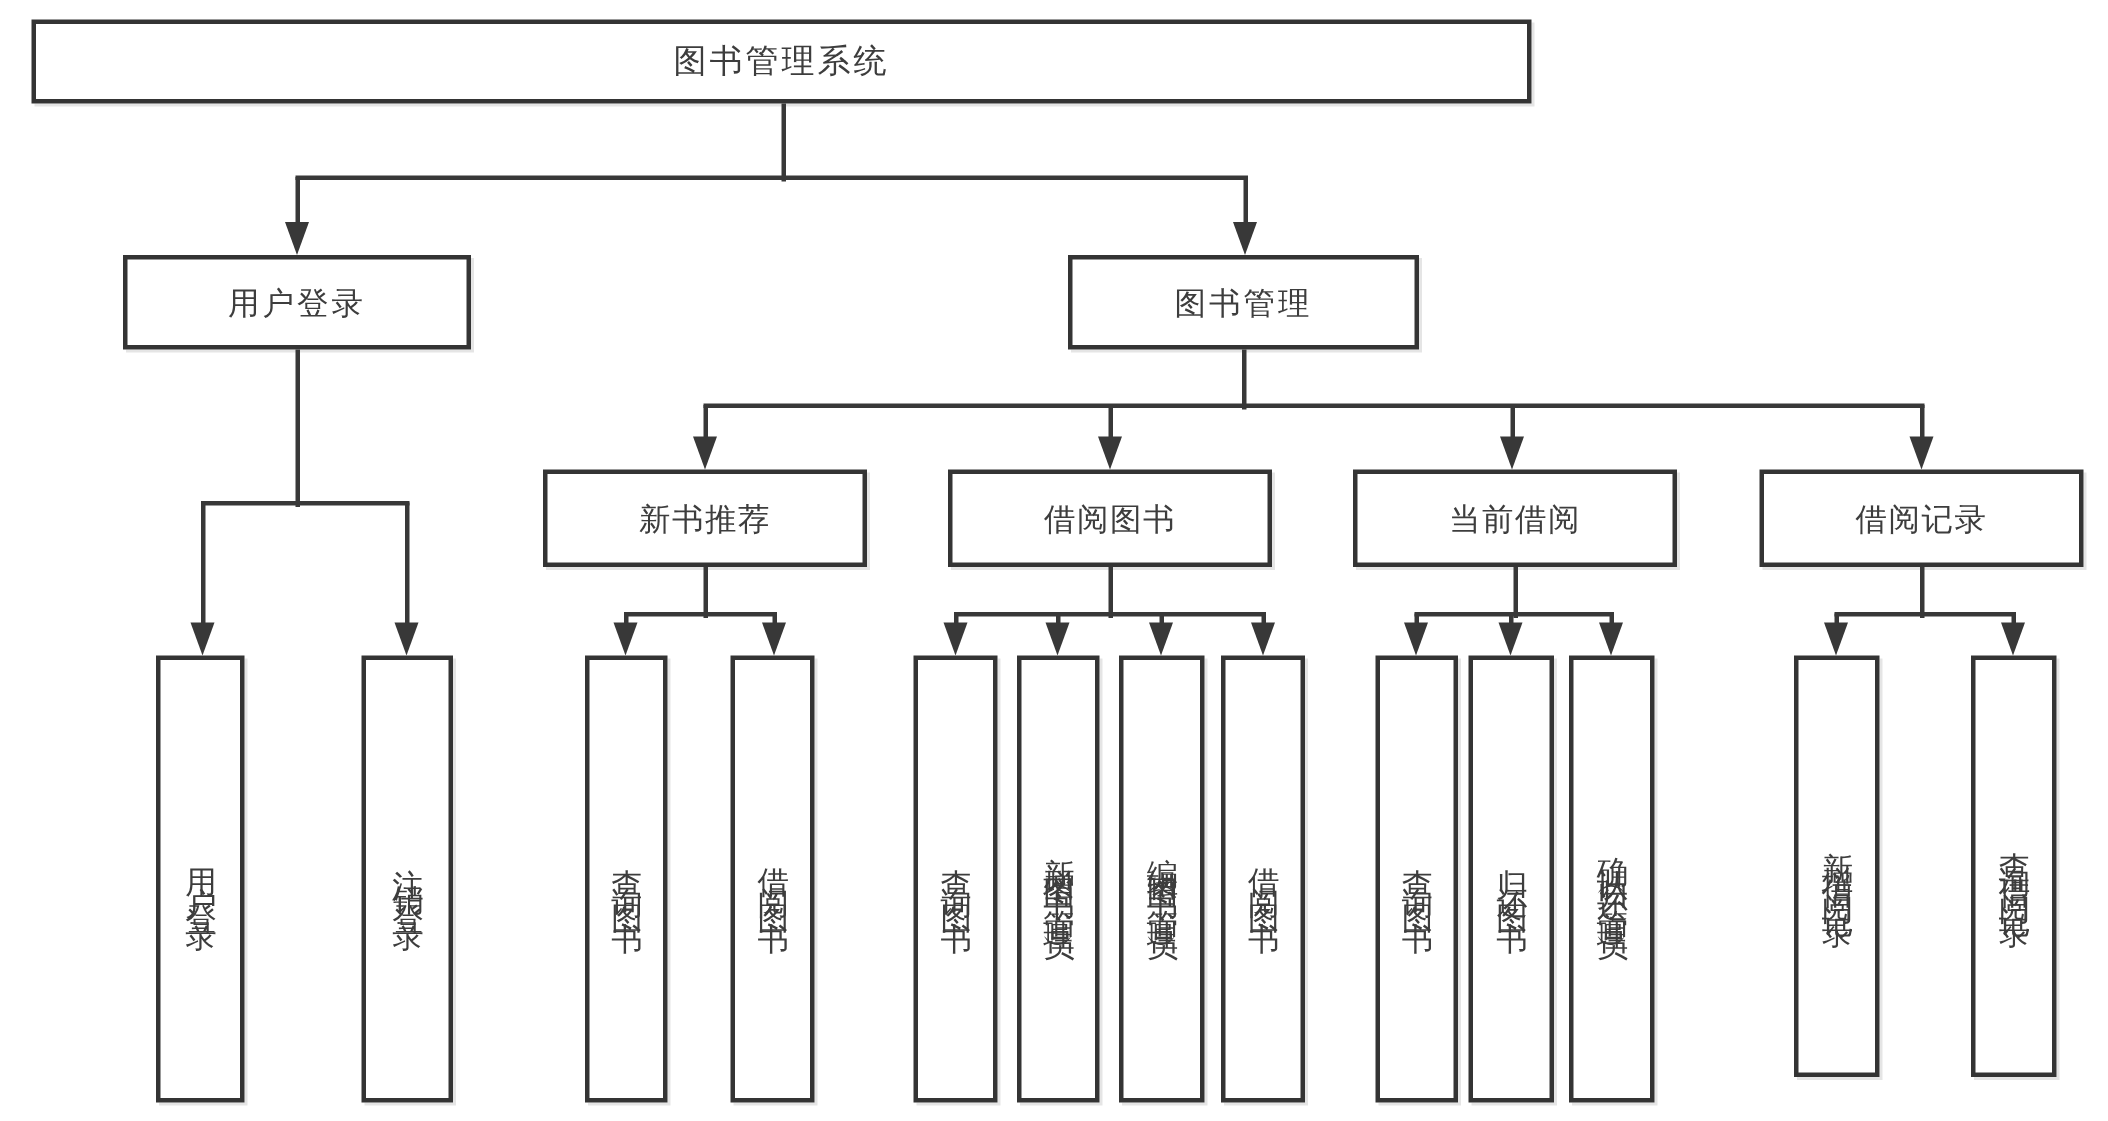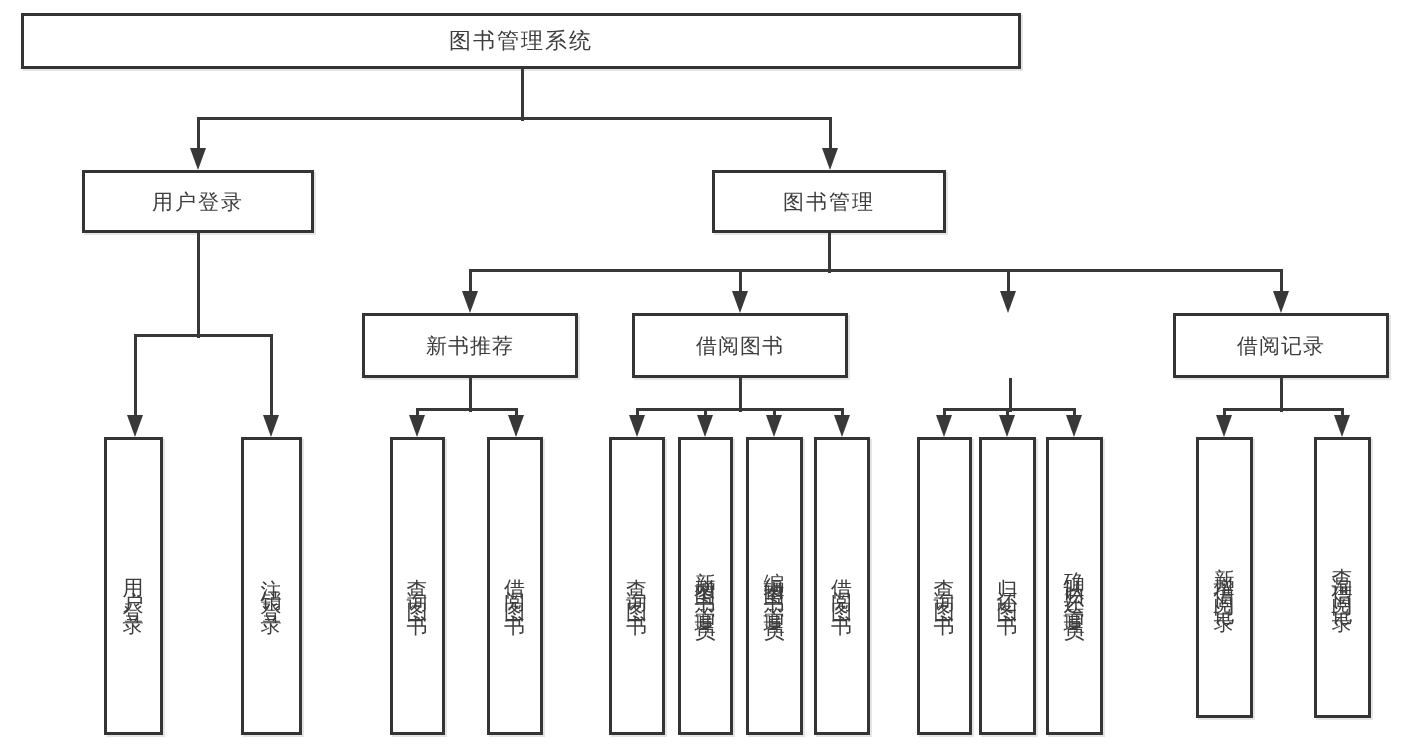--- a/index.html
+++ b/index.html
@@ -47,20 +47,21 @@
 
 <div id="stage">
 
   <div class="box lvl1" style="left:21px;top:13px;width:1000px;height:56px">图书管理系统</div>
 
   <div class="box lvl2" style="left:82px;top:170px;width:232px;height:63px">用户登录</div>
   <div class="box lvl2" style="left:712px;top:170px;width:234px;height:63px">图书管理</div>
 
   <div class="box lvl3" style="left:362px;top:313px;width:216px;height:65px">新书推荐</div>
   <div class="box lvl3" style="left:632px;top:313px;width:216px;height:65px">借阅图书</div>
+  <div class="box lvl3" style="left:902px;top:313px;width:216px;height:65px">当前借阅</div>
   <div class="box lvl3" style="left:1173px;top:313px;width:216px;height:65px">借阅记录</div>
 
   <div class="box leaf" style="left:104px;top:437px;width:59px;height:298px">用户登录</div>
   <div class="box leaf" style="left:241px;top:437px;width:61px;height:298px">注销登录</div>
 
   <div class="box leaf" style="left:390px;top:437px;width:55px;height:298px">查询图书</div>
   <div class="box leaf" style="left:487px;top:437px;width:56px;height:298px">借阅图书</div>
 
   <div class="box leaf" style="left:609px;top:437px;width:56px;height:298px">查询图书</div>
   <div class="box leaf tight" style="left:678px;top:437px;width:55px;height:298px">新增图书（管理员）</div>

